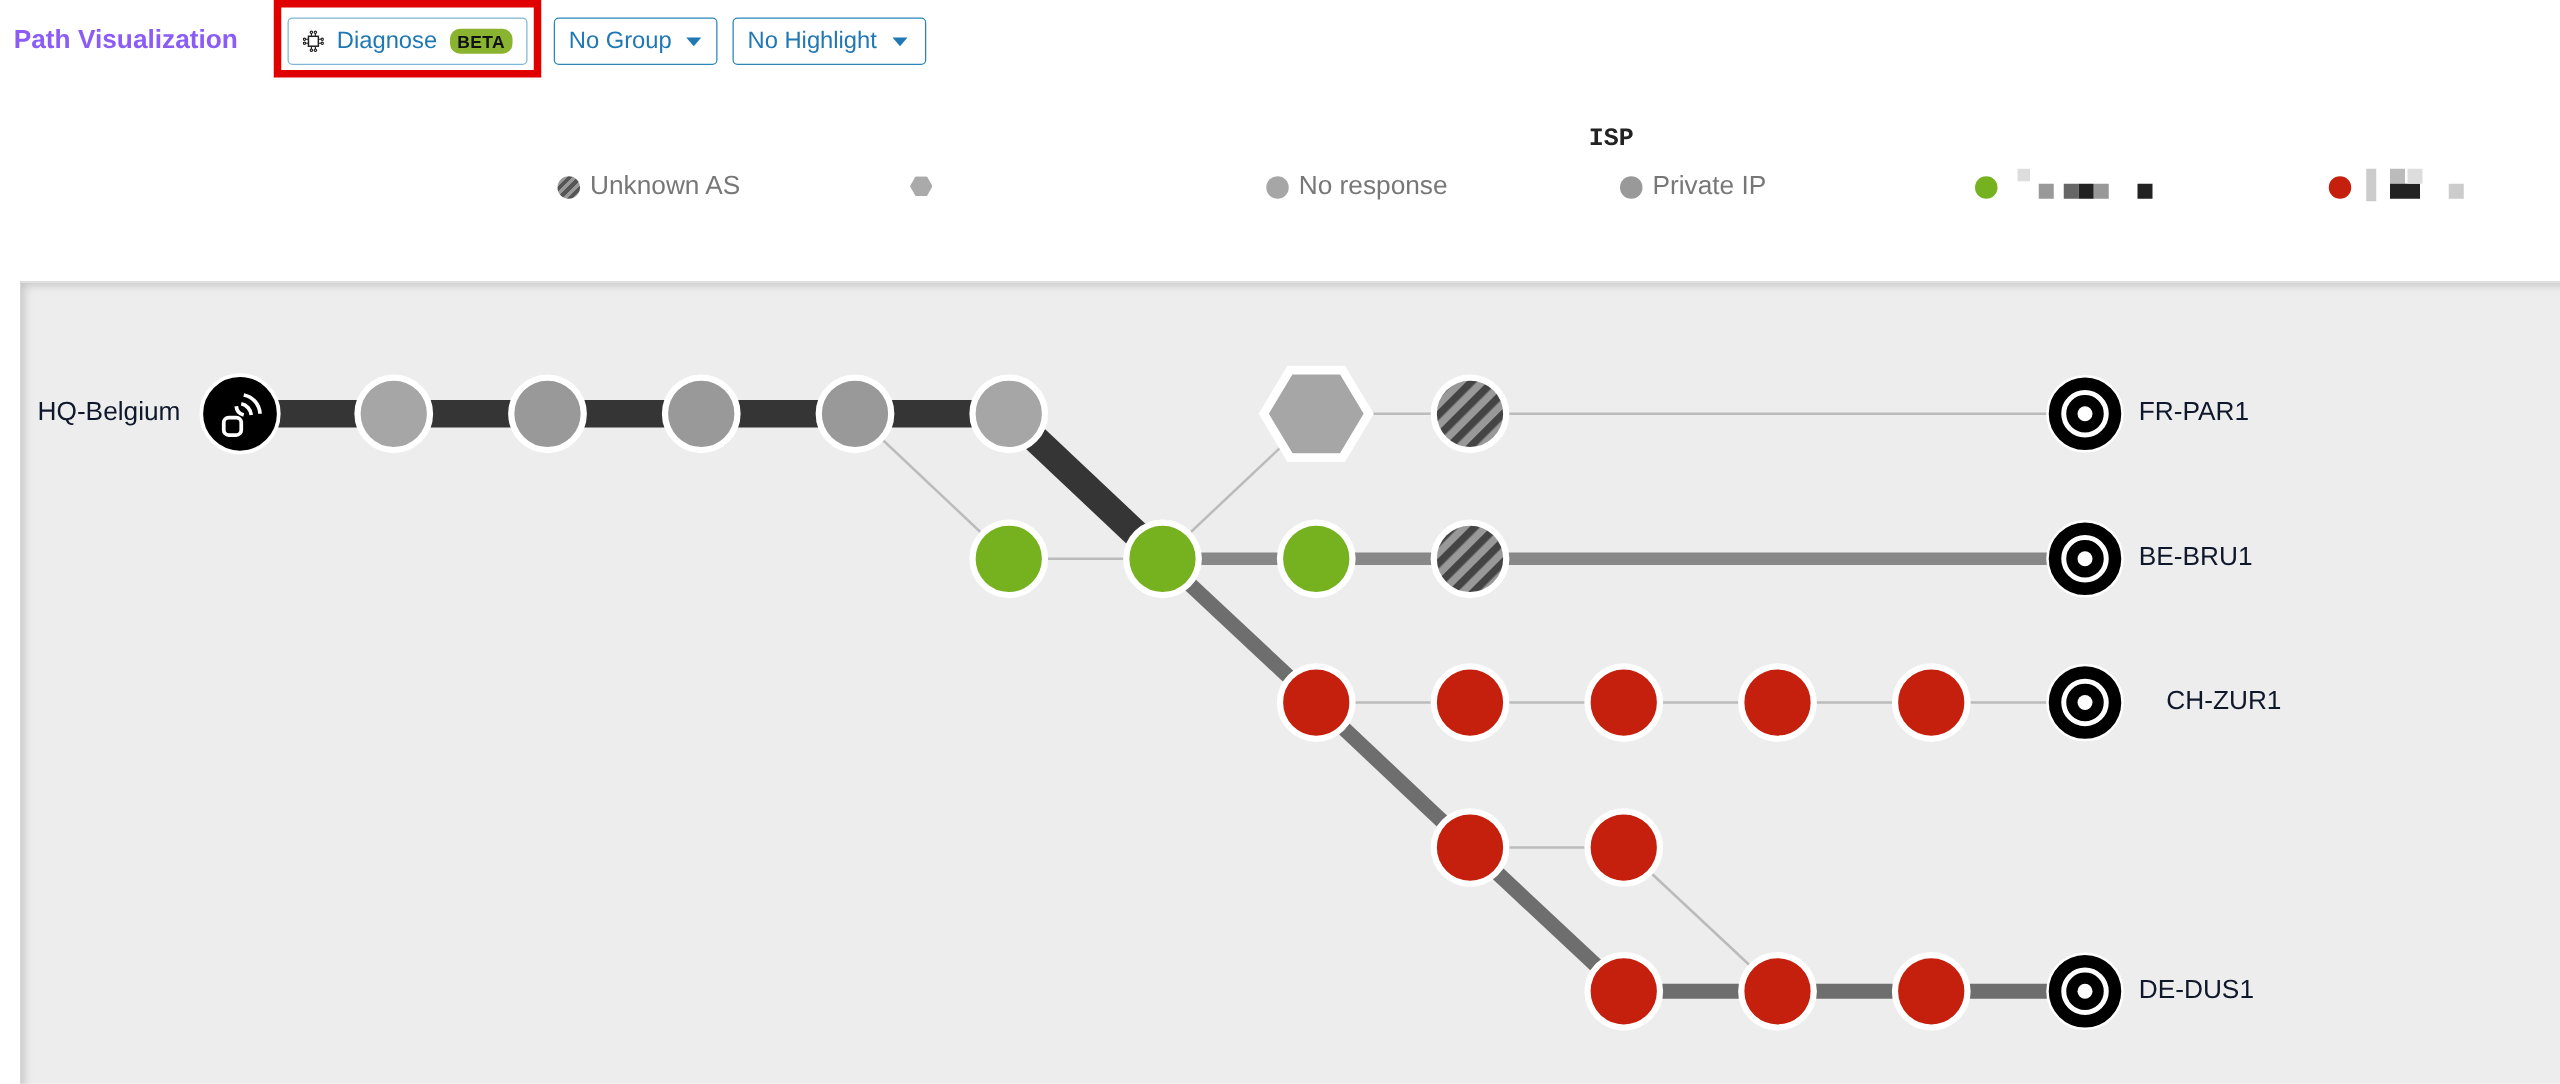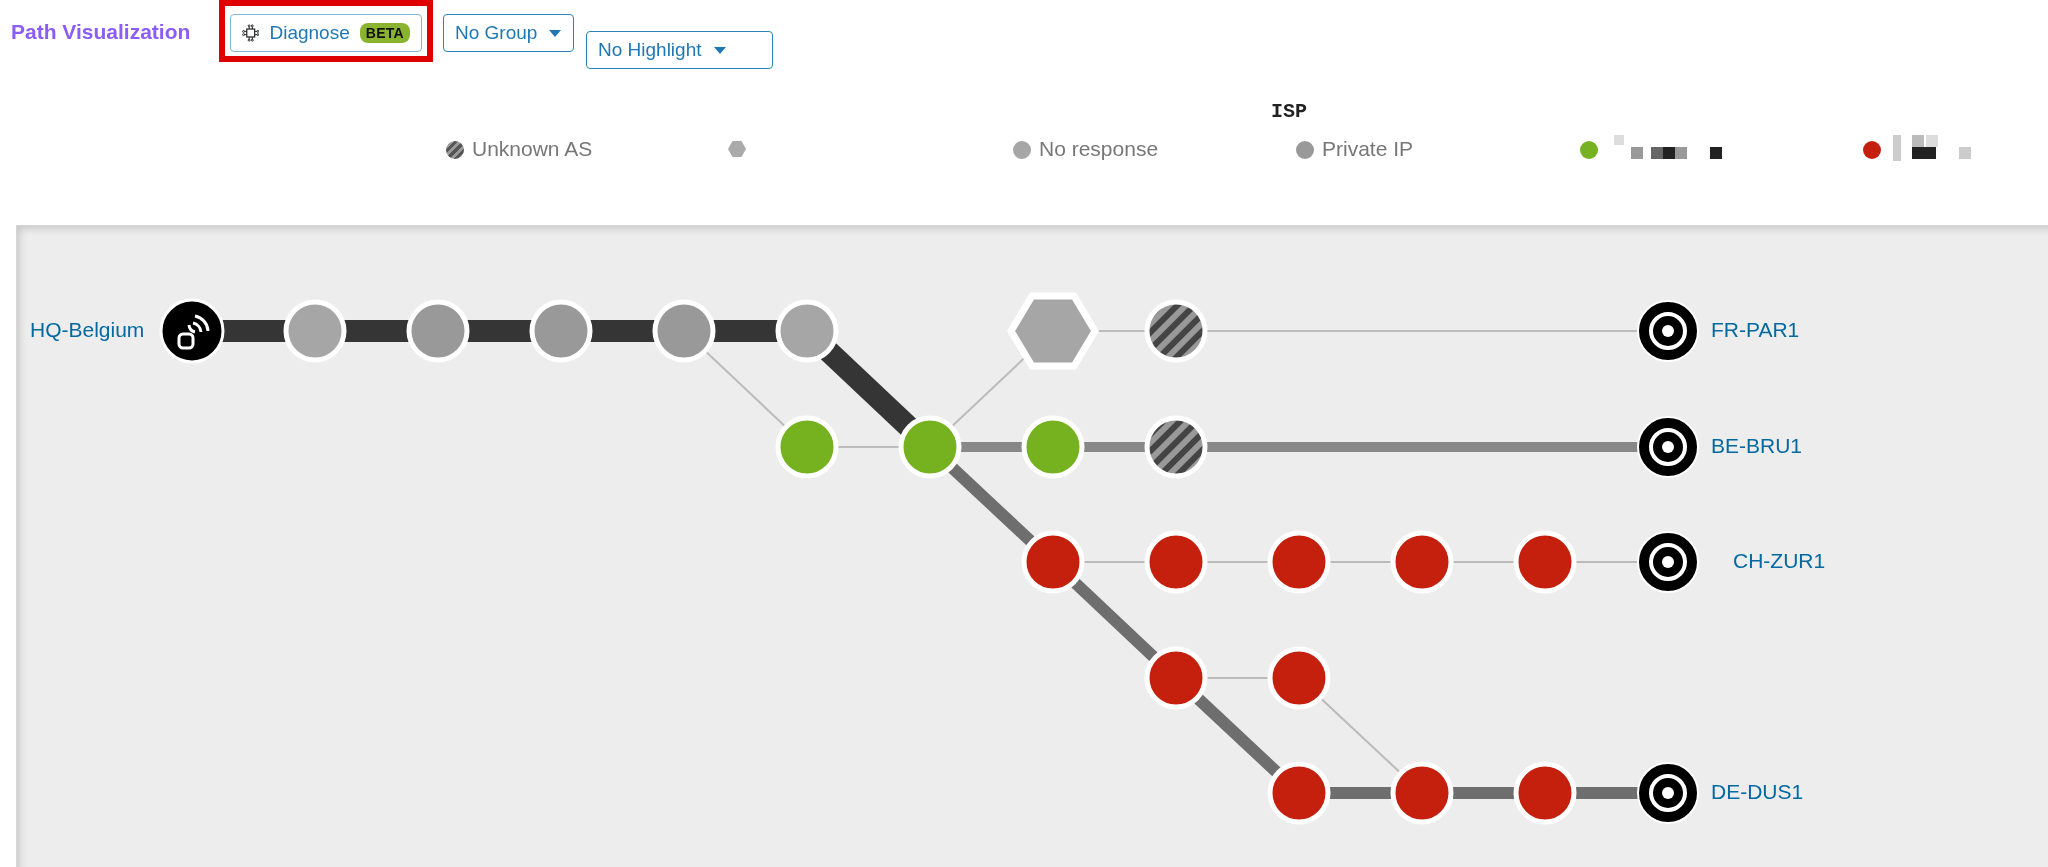--- a/index.html
+++ b/index.html
@@ -3,35 +3,35 @@
 <meta charset="utf-8">
 <style>
   html, body { margin:0; padding:0; background:#ffffff; }
   body { width:2048px; height:867px; position:relative; overflow:hidden; font-family:"Liberation Sans", sans-serif; }
   .toolbar { position:absolute; left:0; top:0; width:2048px; height:66px; }
   .title { position:absolute; left:11px; top:20px; font-size:21px; font-weight:bold; color:#8b5cf6; }
   .highlight-box { position:absolute; left:219px; top:0; width:214px; height:62px; border:6px solid #e00000; box-sizing:border-box; }
   .btn { position:absolute; top:14px; height:38px; box-sizing:border-box; border:1.5px solid #2a86b8; border-radius:4px; background:#fff; color:#1f78b4; font-size:19px; display:flex; align-items:center; padding:0 11px; cursor:pointer; }
   .btn-diagnose { left:230px; width:192px; border-color:#7fb7d6; }
   .btn-group { left:443px; width:131px; }
-  .btn-highlight { left:586px; width:187px;margin-top:17px; }
+  .btn-highlight { left:586px; width:155px; }
   .chip-icon { width:22px; height:22px; margin-right:10px; }
   .beta { margin-left:10px; background:#8ab42f; color:#111; font-size:14px; font-weight:bold; border-radius:8px; padding:2px 6px; letter-spacing:0.3px; }
   .caret { width:0; height:0; border-left:6px solid transparent; border-right:6px solid transparent; border-top:7px solid #1f78b4; margin-left:12px; }
   .legend-header { position:absolute; left:1271px; top:34px; font-size:20px; font-weight:bold; color:#222;font-family:Liberation Mono, monospace; }
   .legend-item { position:absolute; top:136px; font-size:21px; color:#777; display:flex; align-items:flex-start; line-height:32px; }
   .legend-item .sw { flex:none; margin-right:8px; margin-top:8px; }
   .sw-circle { width:18px; height:18px; border-radius:50%; }
   .sw-hatch { width:18px; height:18px; border-radius:50%; background:repeating-linear-gradient(135deg,#555 0 3px,#999 3px 6px); }
   .sw-hex { width:18px; height:16px; background:#aaa; clip-path:polygon(25% 0,75% 0,100% 50%,75% 100%,25% 100%,0 50%); }
   .redact { display:inline-block; position:relative; width:130px; height:28px; }
   .redact i { position:absolute; display:block; }
   .graph { position:absolute; left:16px; top:225px; width:2032px; height:642px; background:#ededed; box-shadow: inset 6px 6px 8px -4px rgba(0,0,0,0.18); border-top:1px solid #d6d6d6; border-left:1px solid #d6d6d6; }
   svg.graph-svg { position:absolute; left:0; top:0; }
-  .node-label { position:absolute; font-size:21px; color:#0369a1; }
+  .node-label { position:absolute; font-size:21px; color:#0f172a; }
 </style>
 </head>
 <body>
 
 <div class="toolbar">
   <div class="title">Path Visualization</div>
   <div class="highlight-box"></div>
   <div class="btn btn-diagnose">
     <svg class="chip-icon" viewBox="0 0 22 22">
       <rect x="6" y="6" width="10" height="10" fill="none" stroke="#222" stroke-width="1.5"></rect>

